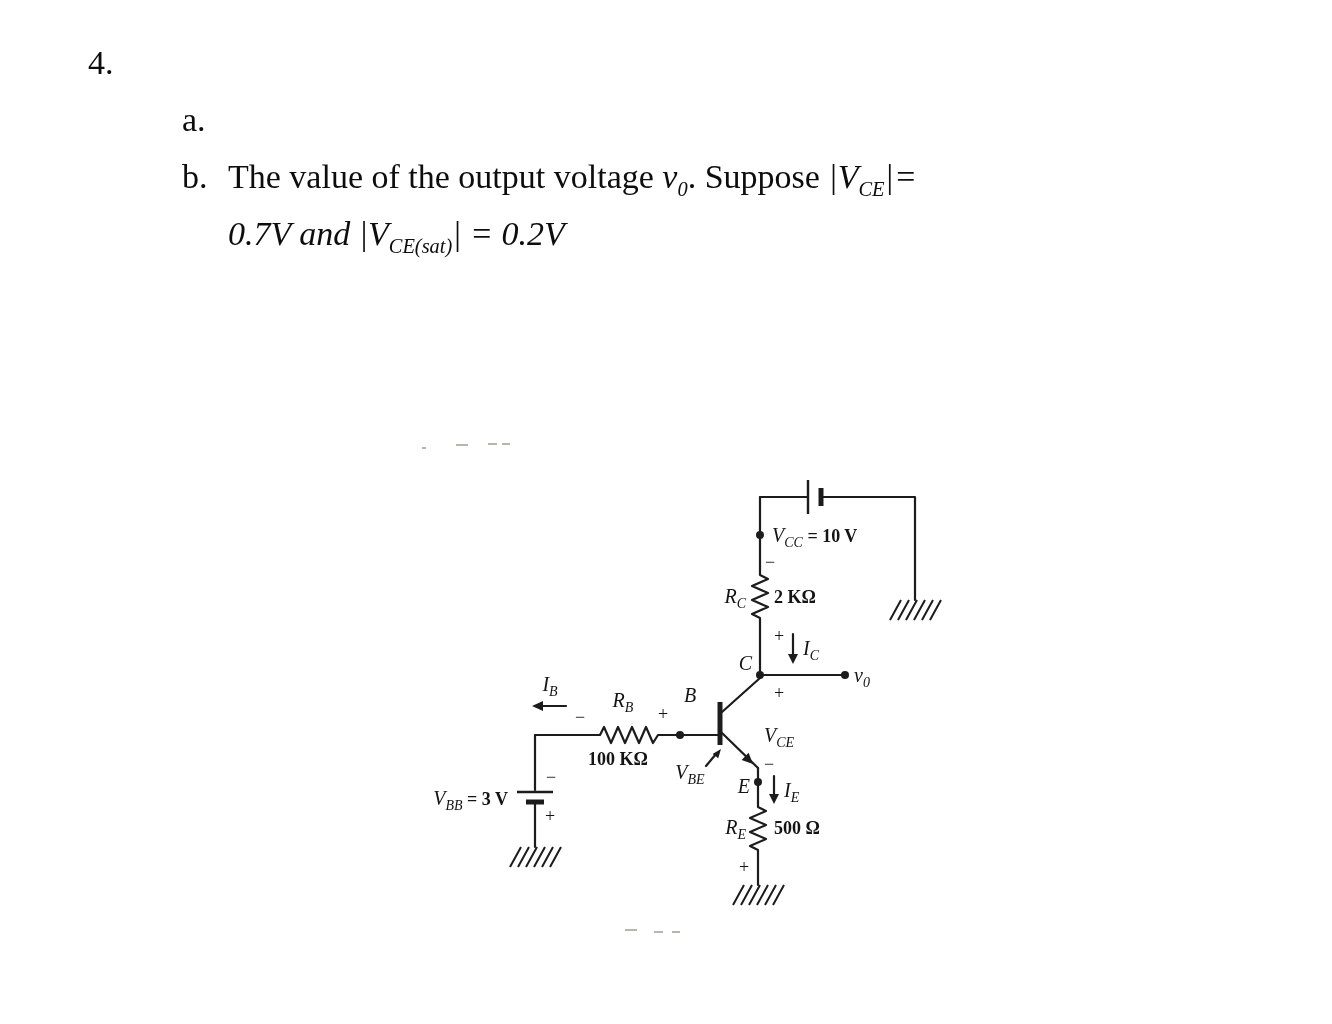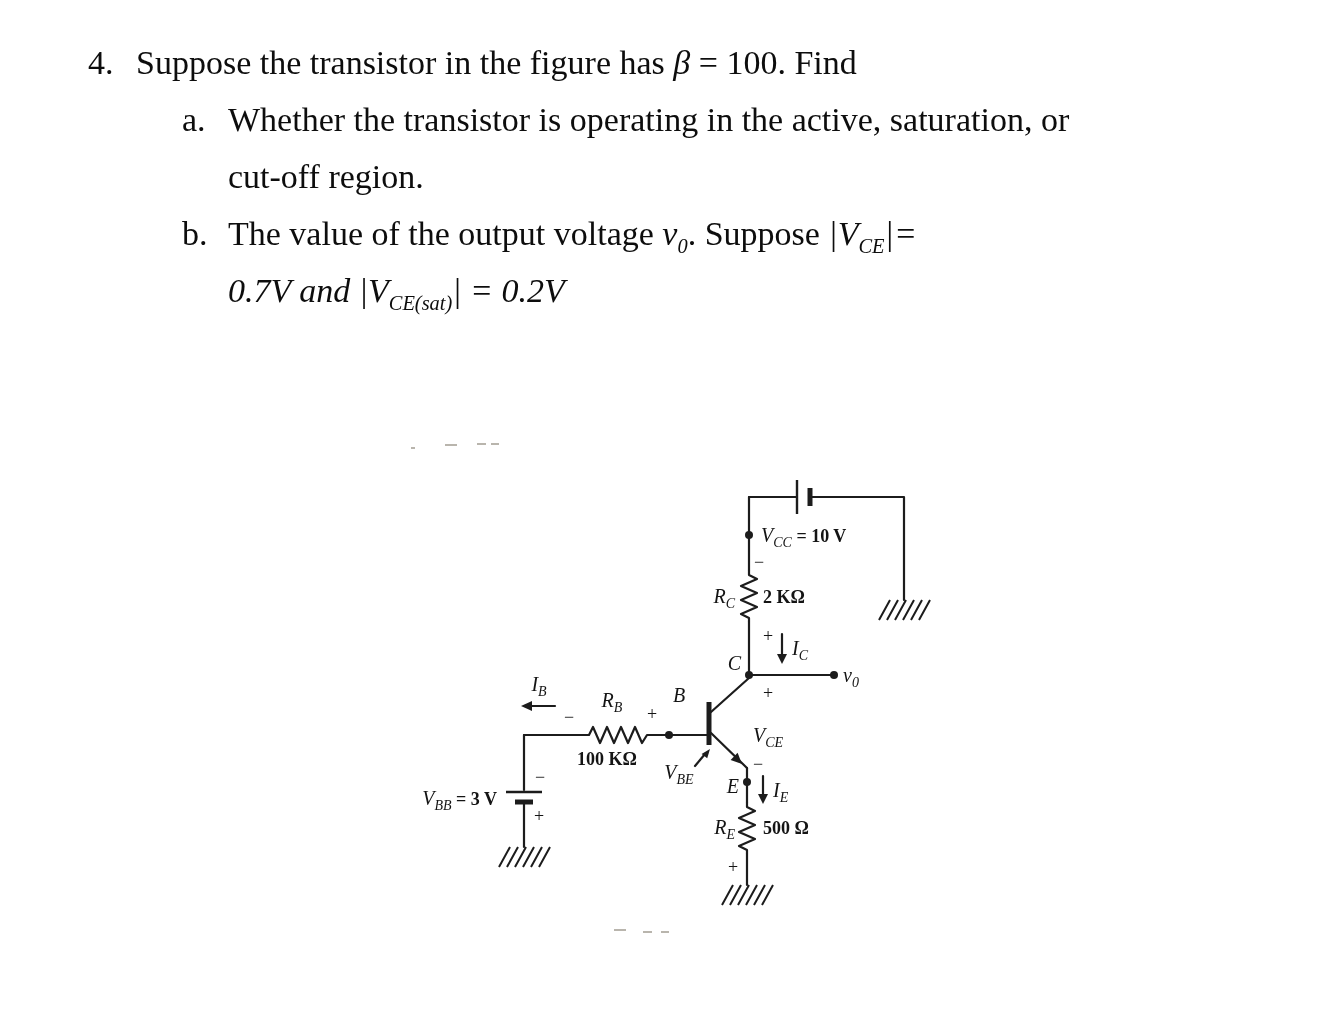--- a/index.html
+++ b/index.html
@@ -7,21 +7,21 @@
     width:1332px;height:1024px;position:relative;background:#ffffff;
     font-family:"Liberation Serif", serif;color:#0d0d0d;overflow:hidden;
   }
   .doc{position:absolute;left:88px;top:34px;width:1200px;font-size:34px;line-height:57px;}
   .prow{display:flex;align-items:flex-start;}
   .marker{flex:0 0 48px;}
   .sub-item{margin-left:94px;}
   .sub-item .marker{flex:0 0 46px;}
   .math{font-style:italic;}
   sub{font-size:0.60em;line-height:0;}
-  .figure{position:absolute;left:349px;top:430px;width:600px;height:530px;}
+  .figure{position:absolute;left:360px;top:430px;width:600px;height:530px;}
   svg{display:block;}
   .wire{stroke:#1c1c1c;stroke-width:2.2;fill:none;stroke-linecap:round;stroke-linejoin:round;}
   .thick{stroke:#1c1c1c;stroke-width:5;fill:none;stroke-linecap:butt;}
   .plate-long{stroke:#1c1c1c;stroke-width:2.4;fill:none;}
   .plate-short{stroke:#1c1c1c;stroke-width:5;fill:none;}
   .hatch{stroke:#1c1c1c;stroke-width:2;fill:none;}
   .dot{fill:#1c1c1c;}
   .arrowhead{fill:#1c1c1c;stroke:none;}
   .ct{font-family:"Liberation Serif",serif;font-style:italic;font-size:20px;fill:#141414;}
   .ct tspan.sub{font-size:14px;}
@@ -30,31 +30,24 @@
   .cmark{font-family:"Liberation Serif",serif;font-size:18px;fill:#141414;}
   .artifact{stroke:#b9b5ad;stroke-width:2;fill:none;}
 </style>
 </head>
 <body>
 
 <div class="doc">
 
   <div class="prow">
     <span class="marker">4.</span>
-    <span>
-      <span>Suppose the transistor in the figure has </span><span class="math">β</span><span> = 100. Find</span>
-    </span>
   </div>
 
   <div class="prow sub-item">
     <span class="marker">a.</span>
-    <span>
-      <span>Whether the transistor is operating in the active, saturation, or</span><br>
-      <span>cut-off region.</span>
-    </span>
   </div>
 
   <div class="prow sub-item">
     <span class="marker">b.</span>
     <span>
       <span>The value of the output voltage </span><span class="math"><span>v</span><sub>0</sub></span><span>. Suppose </span><span class="math"><span>|</span><span>V</span><sub>CE</sub><span>|</span><span>=</span></span><br>
       <span class="math">0.7V and </span><span class="math"><span>|</span><span>V</span><sub>CE(sat)</sub><span>|</span></span><span class="math"> = 0.2V</span>
     </span>
   </div>
 

